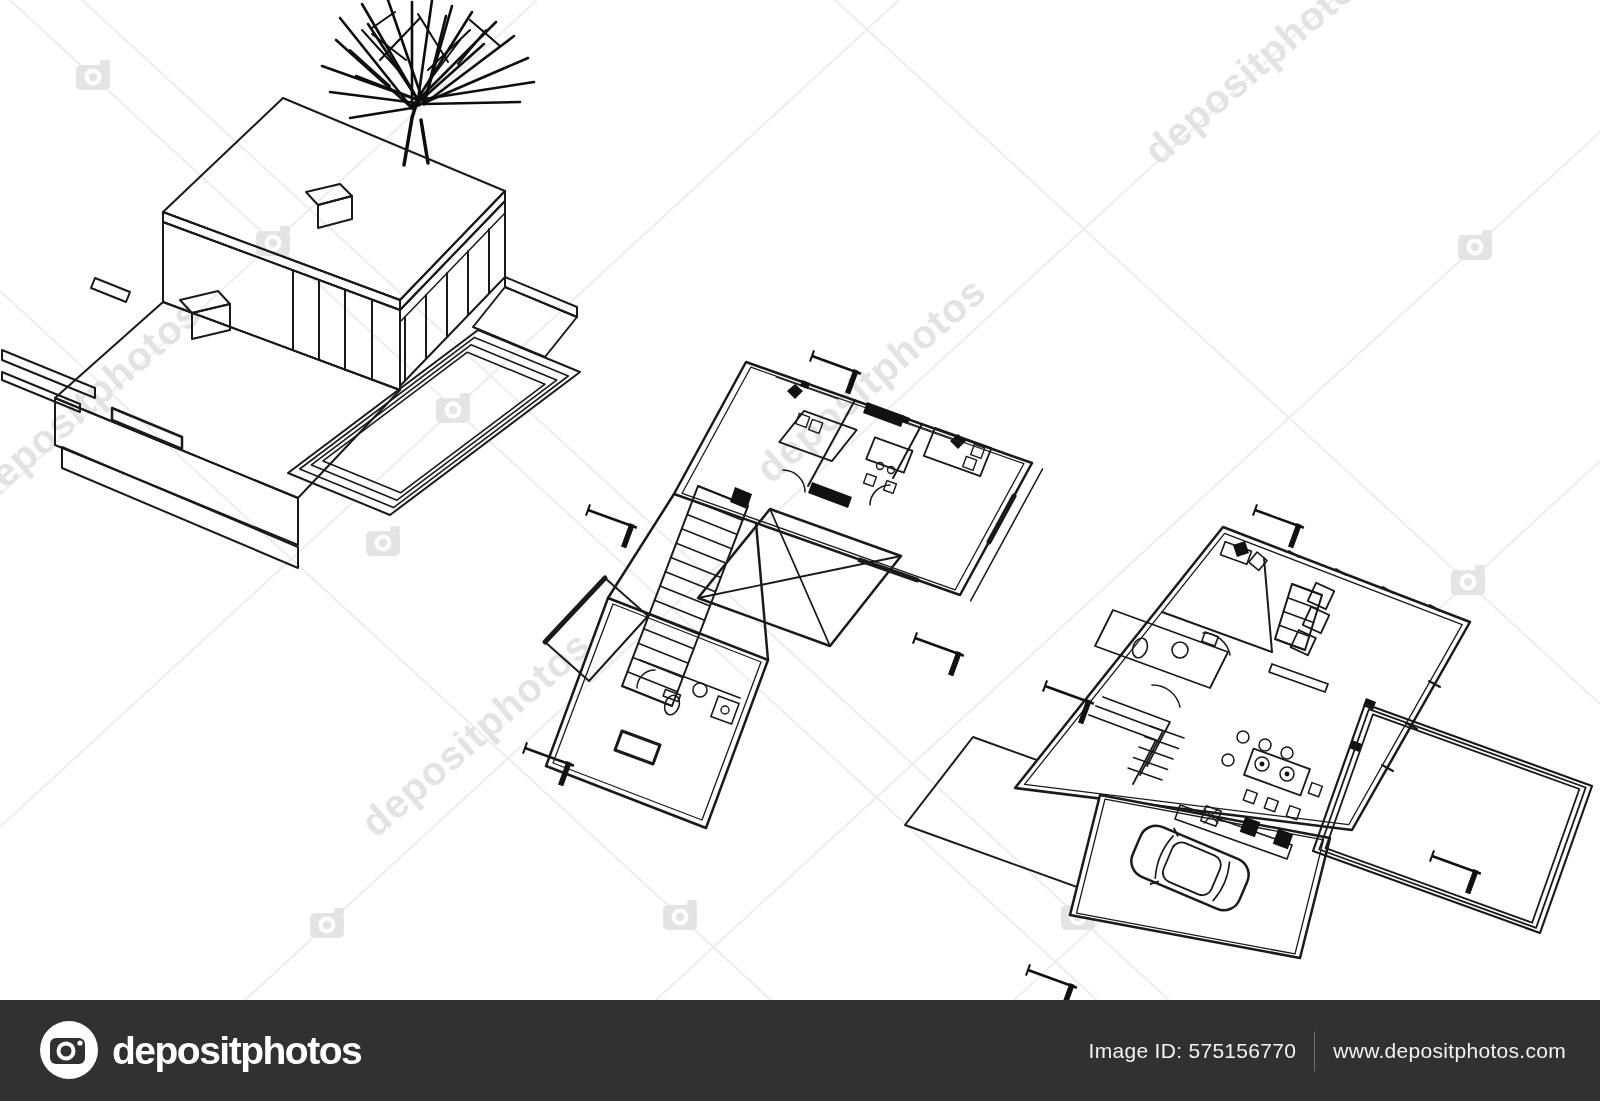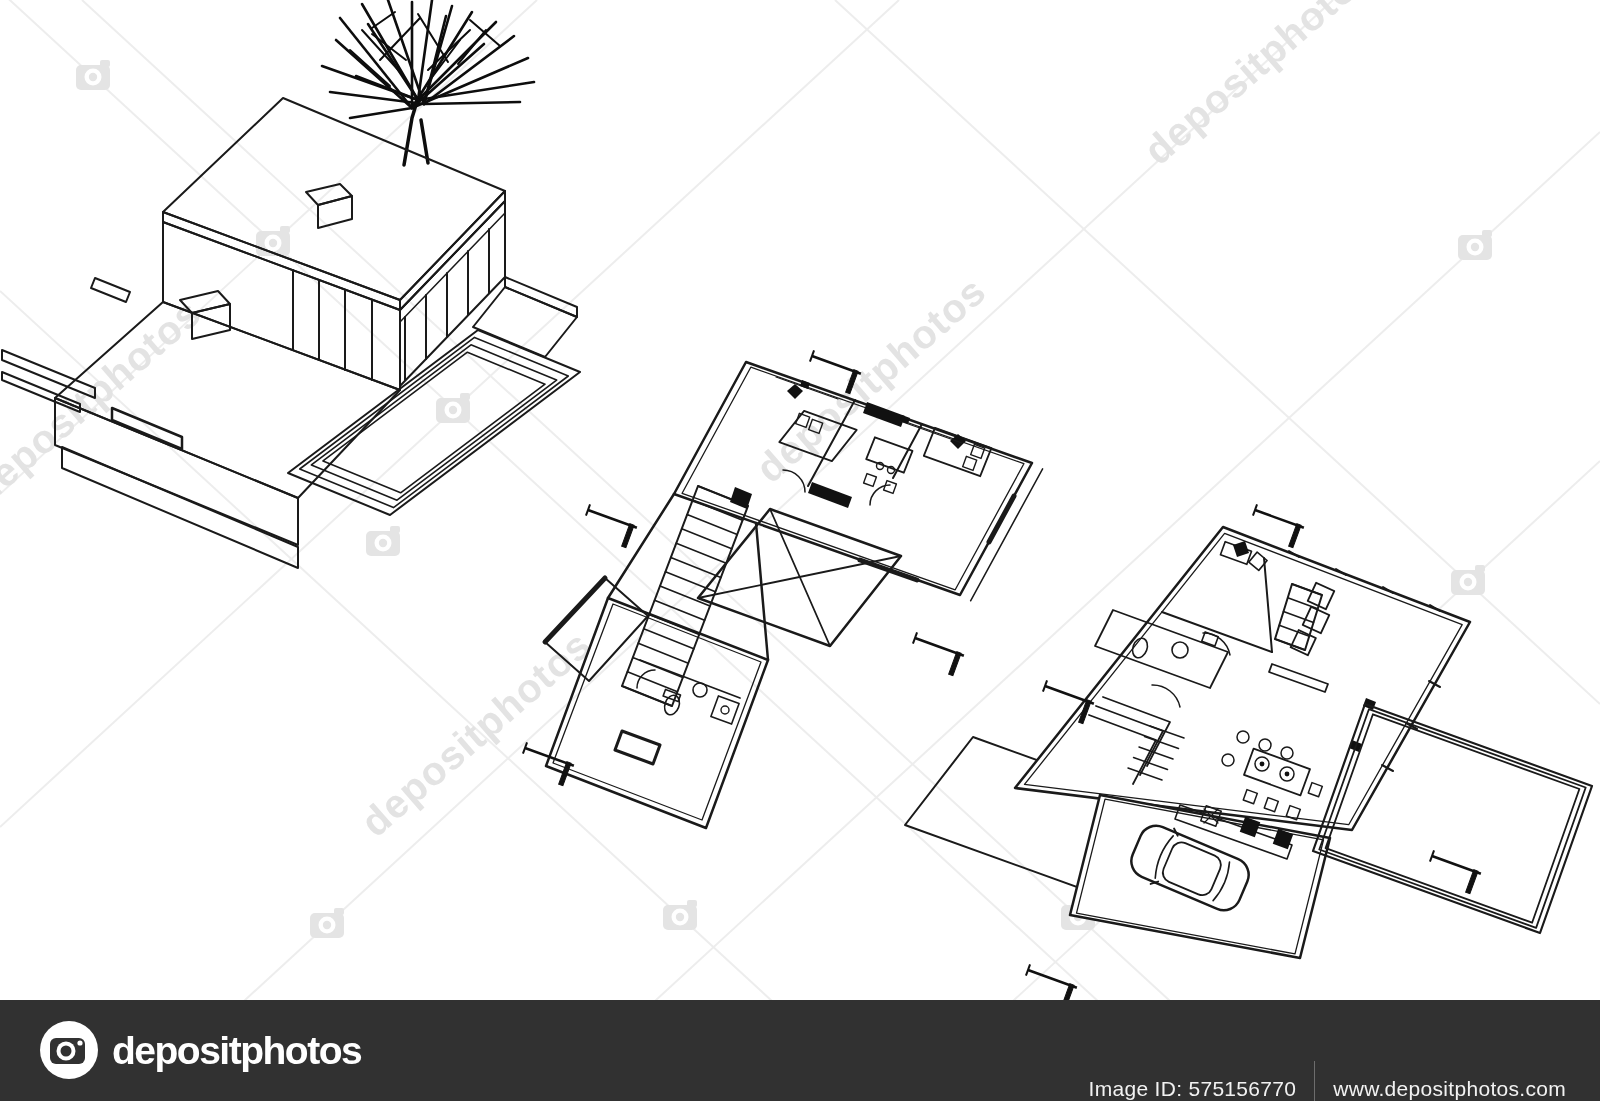--- a/index.html
+++ b/index.html
@@ -7,21 +7,21 @@
         font-family:"Liberation Sans",sans-serif;}
   .scene{position:absolute;left:0;top:0;}
   .wm-text{font-family:"Liberation Sans",sans-serif;font-weight:bold;font-size:40px;
            letter-spacing:1px;}
   .footer{position:absolute;left:0;bottom:0;width:1600px;height:101px;
           display:flex;align-items:center;}
   .logo-wrap{position:absolute;left:36px;top:0;height:101px;display:flex;align-items:center;}
   .logo-text{font-weight:bold;font-size:39px;letter-spacing:-1.5px;color:#ffffff;
              margin-left:6px;}
   .footer-right{position:absolute;right:34px;top:0;height:101px;display:flex;
-                align-items:flex-end;gap:18px;}
+                align-items:center;gap:18px;}
   .footer-right .ftxt{font-size:21px;color:#f2f2f2;letter-spacing:.3px;}
   .fdivider{width:1px;height:40px;background:#6d6d6d;}
   svg .ln{stroke:#1a1a1a;fill:none;}
 </style>
 </head>
 <body>
 
 <div class="page">
 
 <svg class="scene" width="1600" height="1001" viewBox="0 0 1600 1001">

